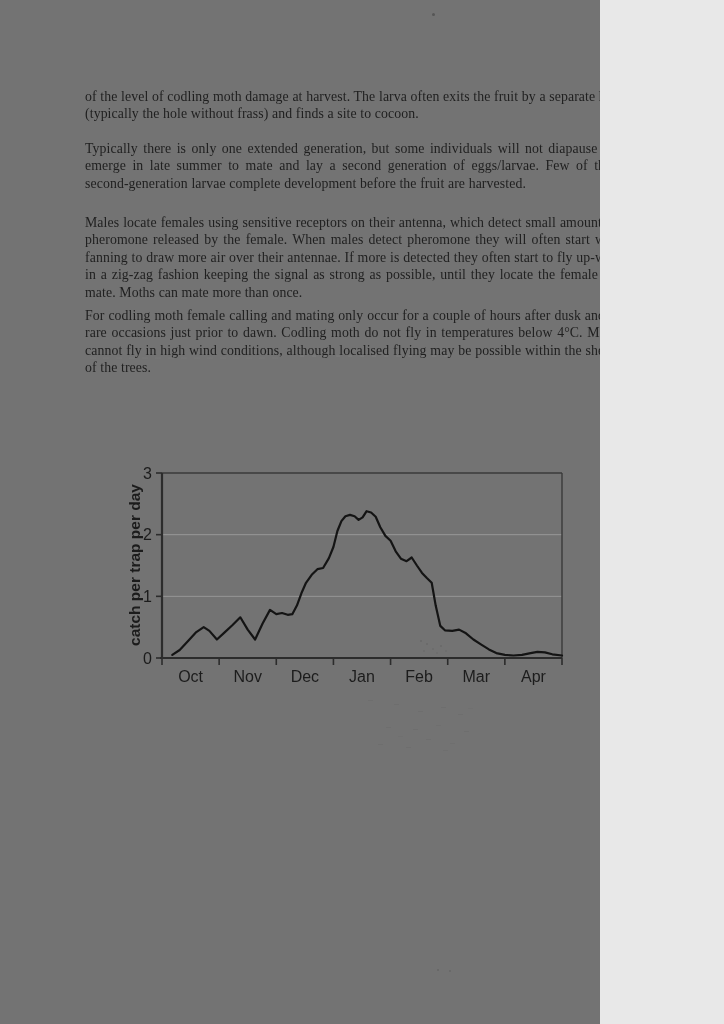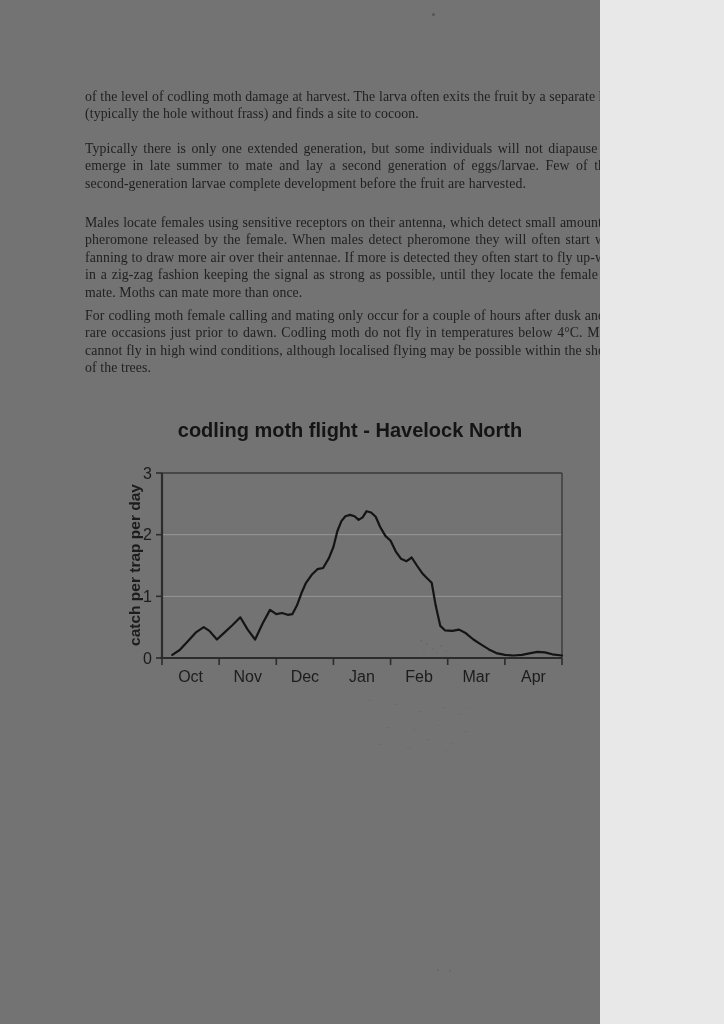--- a/index.html
+++ b/index.html
@@ -77,21 +77,20 @@
 </head>
 <body>
 
 <div class="page">
 
   <div class="para" style="top:88px">of the level of codling moth damage at harvest.  The larva often exits the fruit by a separate hole (typically the hole without frass) and finds a site to cocoon.</div>
   <div class="para" style="top:140px">Typically there is only one extended generation, but some individuals will not diapause and emerge in late summer to mate and lay a second generation of eggs/larvae.  Few of these second-generation larvae complete development before the fruit are harvested.</div>
   <div class="para" style="top:214px">Males locate females using sensitive receptors on their antenna, which detect small amounts of pheromone released by the female. When males detect pheromone they will often start wing fanning to draw more air over their antennae. If more is detected they often start to fly up-wind in a zig-zag fashion keeping the signal as strong as possible, until they locate the female and mate.  Moths can mate more than once.</div>
   <div class="para" style="top:307px">For codling moth female calling and mating only occur for a couple of hours after dusk and on rare occasions just prior to dawn.  Codling moth do not fly in temperatures below 4°C. Moths cannot fly in high wind conditions, although localised flying may be possible within the shelter of the trees.</div>
 
-  <div class="chart-title">codling moth flight - Havelock North</div>
 
   <div class="chart-wrap">
     <svg id="chart-svg" width="480" height="245" viewBox="0 0 480 245">
       <text class="ylabel" x="30" y="110" transform="rotate(-90 30 110)" text-anchor="middle">catch per trap per day</text>
       <g id="chart-dynamic">
           <line x1="52" y1="141.33333333333334" x2="452" y2="141.33333333333334" class="grid-minor"></line>
           <line x1="52" y1="79.66666666666667" x2="452" y2="79.66666666666667" class="grid-minor"></line>
           <line x1="52" y1="18" x2="452" y2="18" class="grid-major"></line>
           <line x1="452" y1="203" x2="452" y2="18" class="grid-major"></line>
           <line x1="52" y1="203" x2="52" y2="18" class="axis-main"></line>

